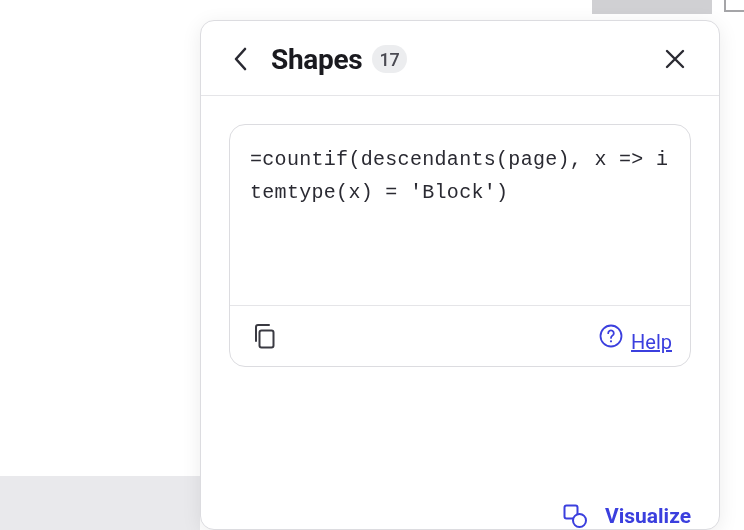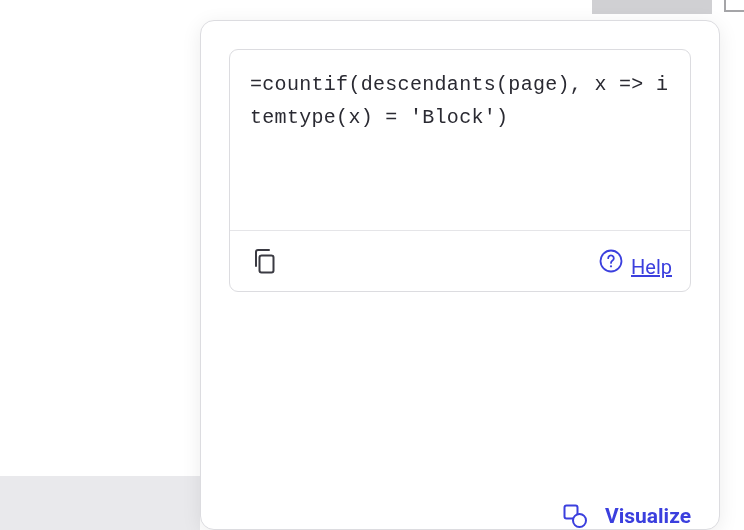--- a/index.html
+++ b/index.html
@@ -108,21 +108,21 @@
       cursor: pointer;
     }
     
     .panel-body {
       padding: 28px 28px 0 28px;
       flex: 1;
     }
     
     .formula-box {
       border: 1px solid #dcdce0;
-      border-radius: 9px;
+      border-radius: 16px;
       overflow: hidden;
     }
     
     .formula-content {
       padding: 18px 20px 48px 20px;
       font-family: "SFMono-Regular", Consolas, "Liberation Mono", Menlo, monospace;
       font-size: 20px;
       line-height: 1.65;
       color: #2a2a32;
       white-space: pre-wrap;
@@ -179,20 +179,34 @@
   </style>
 </head>
 <body>
 
 <div class="bg-top-right"></div>
 <div class="bg-corner-box"></div>
 <div class="bg-bottom-strip"></div>
 
 <div class="panel">
 
+  <div class="panel-header">
+    <div class="back-btn">
+      <svg width="16" height="26" viewBox="0 0 16 26" fill="none">
+        <path d="M12 3 L3 13 L12 23" stroke="#2a2a32" stroke-width="2.6" stroke-linecap="round" stroke-linejoin="round"></path>
+      </svg>
+    </div>
+    <div class="panel-title">Shapes</div>
+    <div class="badge">17</div>
+    <div class="close-btn">
+      <svg width="22" height="22" viewBox="0 0 22 22" fill="none">
+        <path d="M3 3 L19 19 M19 3 L3 19" stroke="#2a2a32" stroke-width="2.4" stroke-linecap="round"></path>
+      </svg>
+    </div>
+  </div>
 
   <div class="panel-body">
     <div class="formula-box">
       <div class="formula-content">=countif(descendants(page), x =&gt; itemtype(x) = 'Block')</div>
       <div class="formula-toolbar">
         <div class="copy-btn">
           <svg width="24" height="26" viewBox="0 0 24 26" fill="none">
             <rect x="7.5" y="7.5" width="14" height="17" rx="2" stroke="#3a3a42" stroke-width="2"></rect>
             <path d="M4 18 V4 a2 2 0 0 1 2 -2 h11" stroke="#3a3a42" stroke-width="2" fill="none" stroke-linecap="round"></path>
           </svg>

